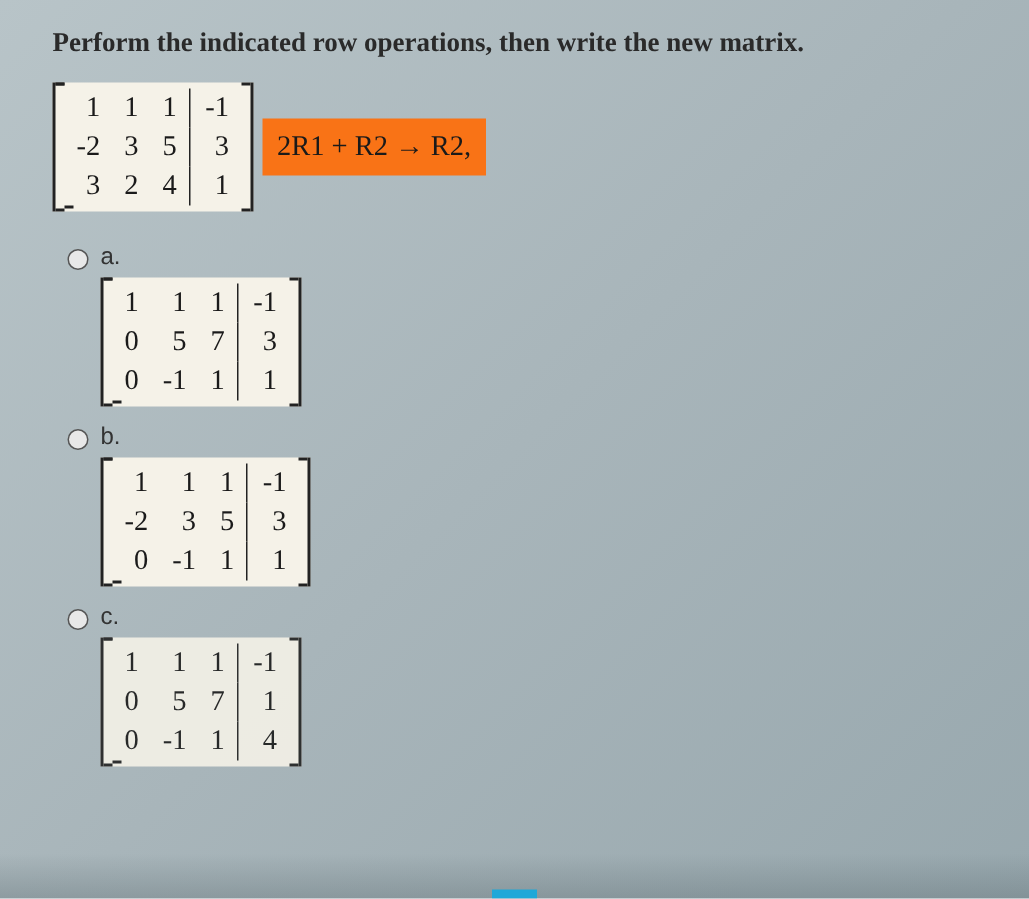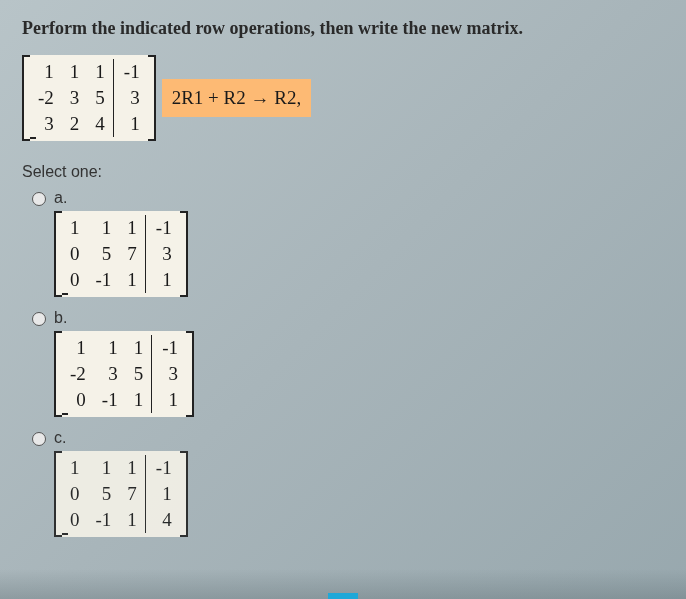--- a/index.html
+++ b/index.html
@@ -8,21 +8,21 @@
     padding: 0;
     width: 686px;
     height: 599px;
     background: linear-gradient(135deg, #b8c4c8 0%, #a8b5ba 50%, #98a8ae 100%);
     font-family: Georgia, 'Times New Roman', serif;
     color: #1a1a1a;
     overflow: hidden;
     position: relative;
   }
   .page {
-    padding: 18px 22px;
+    padding: 18px 35px;
   }
   .prompt {
     font-weight: bold;
     font-size: 18px;
     margin-bottom: 16px;
     color: #2a2a2a;
   }
   .question-row {
     display: flex;
     align-items: center;
@@ -63,21 +63,21 @@
     padding: 2px 8px;
     text-align: right;
     font-size: 19px;
     min-width: 24px;
   }
   .matrix td.aug {
     border-left: 1.5px solid #222;
     padding-left: 10px;
   }
   .ops {
-    background: #fdba74;
+    background: #f97316;
     padding: 6px 10px;
     font-size: 19px;
     font-family: 'Times New Roman', serif;
     line-height: 1.4;
   }
   .select-label {
     font-family: Arial, sans-serif;
     font-size: 16px;
     margin-bottom: 8px;
     color: #333;
@@ -156,21 +156,20 @@
           <td class="aug">1</td>
         </tr>
       </tbody>
         </table>
     </div>
     <div class="ops">
       <div>2R1 + R2 → R2,</div>
     </div>
   </div>
 
-  <div class="select-label">Select one:</div>
 
   <div class="option">
     <div class="radio"></div>
     <div class="opt-body">
       <div class="opt-letter">a.</div>
       <div class="matrix">
         <span class="tl"></span>
           <span class="tr"></span>
           <span class="bl"></span>
           <span class="br"></span>

